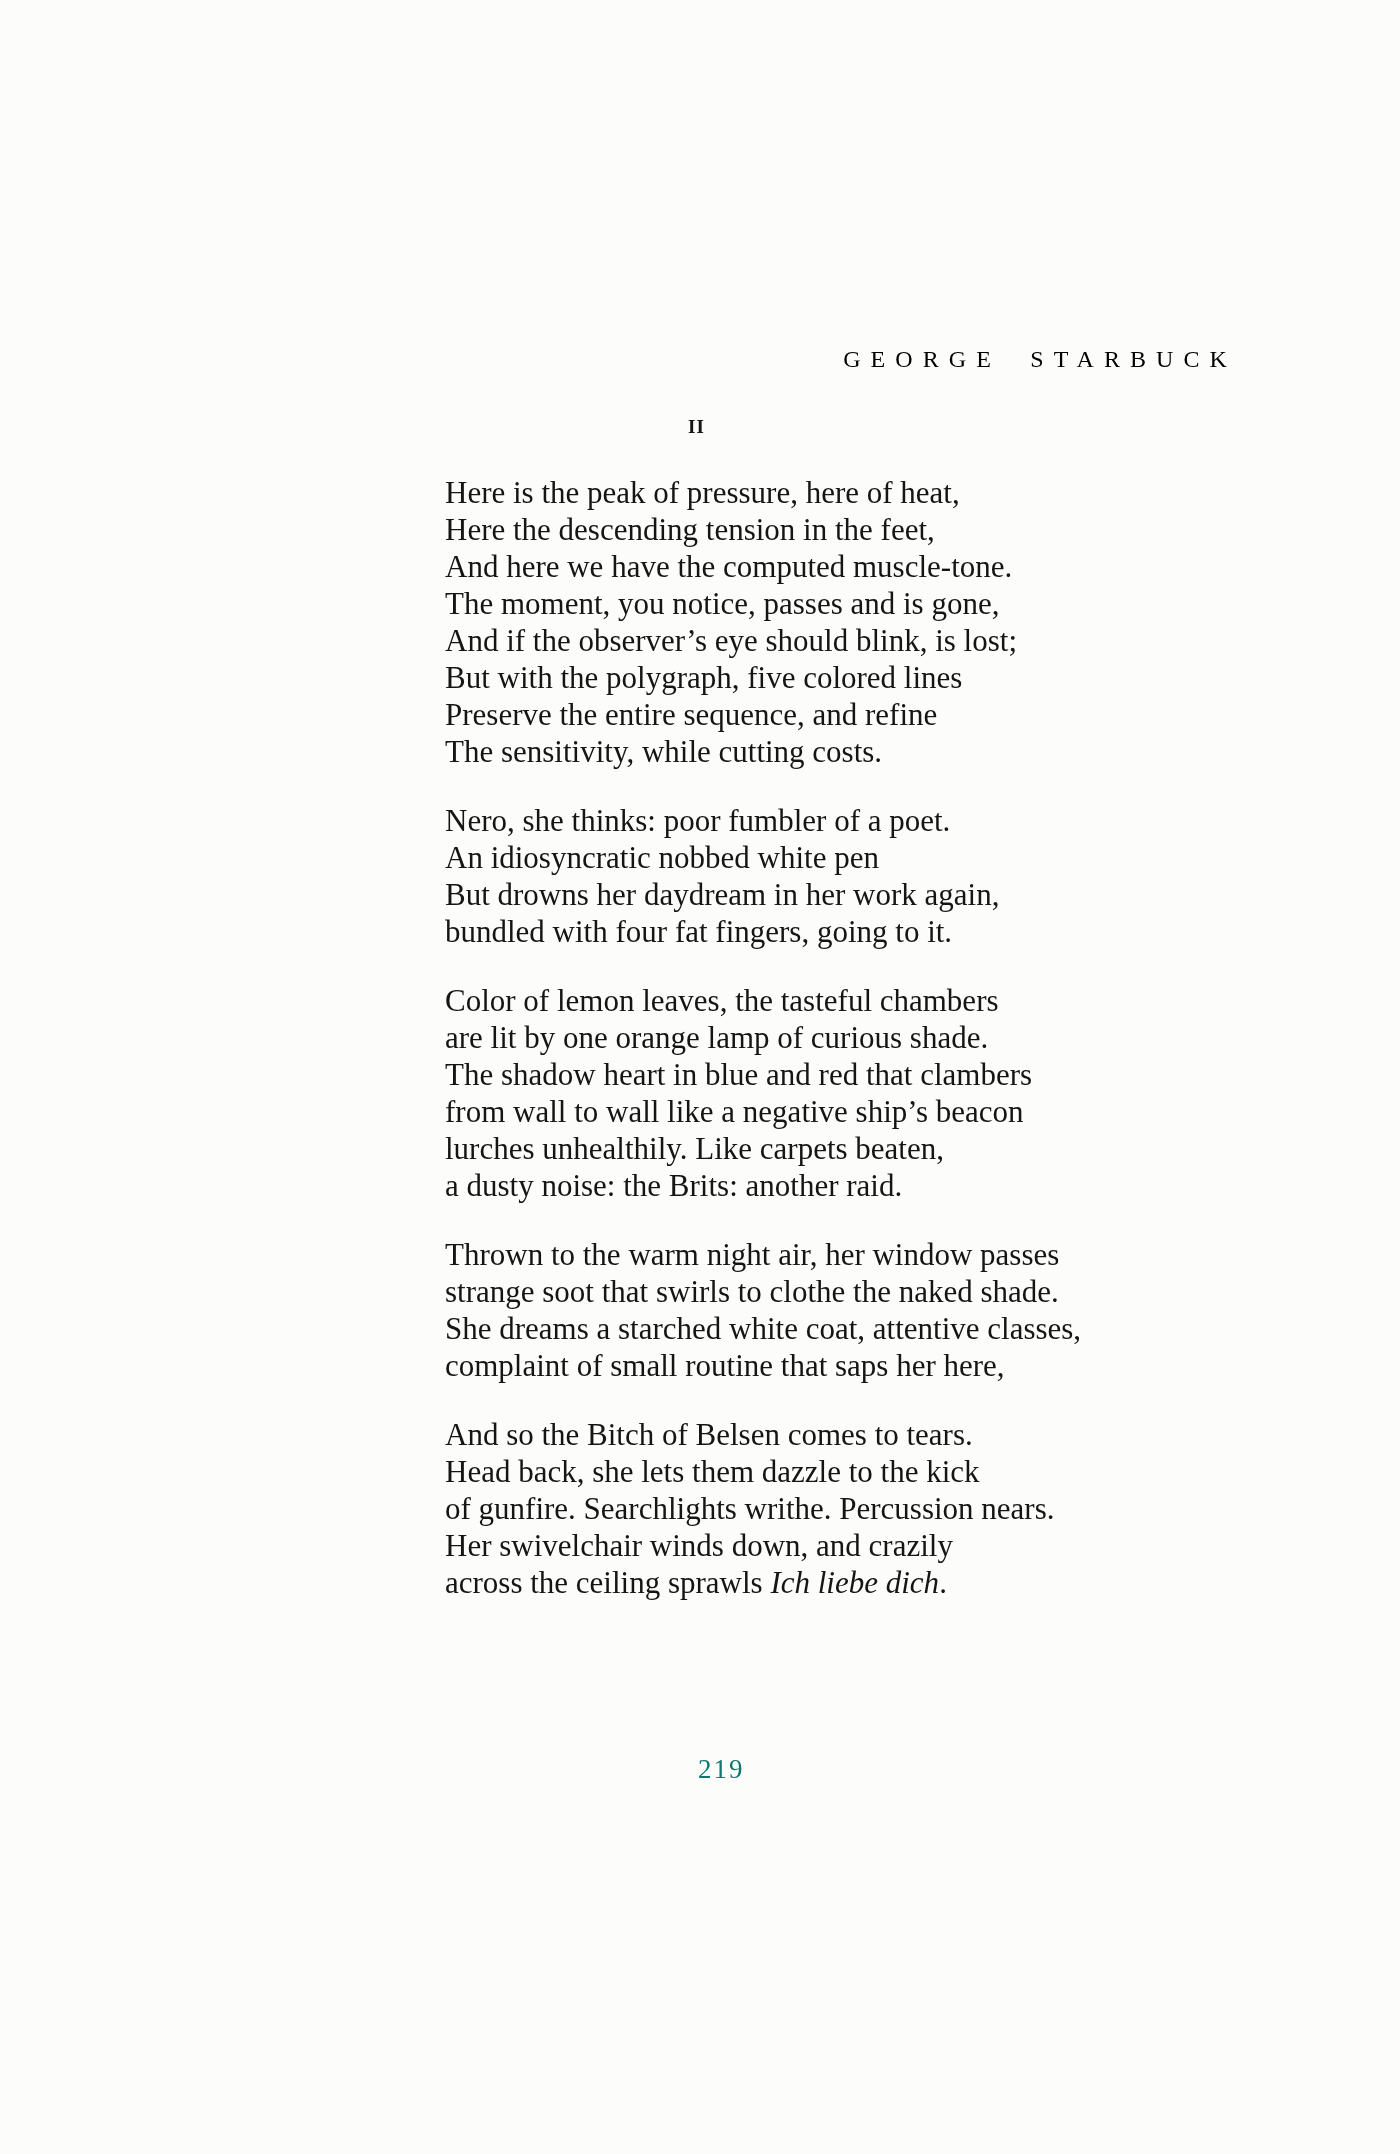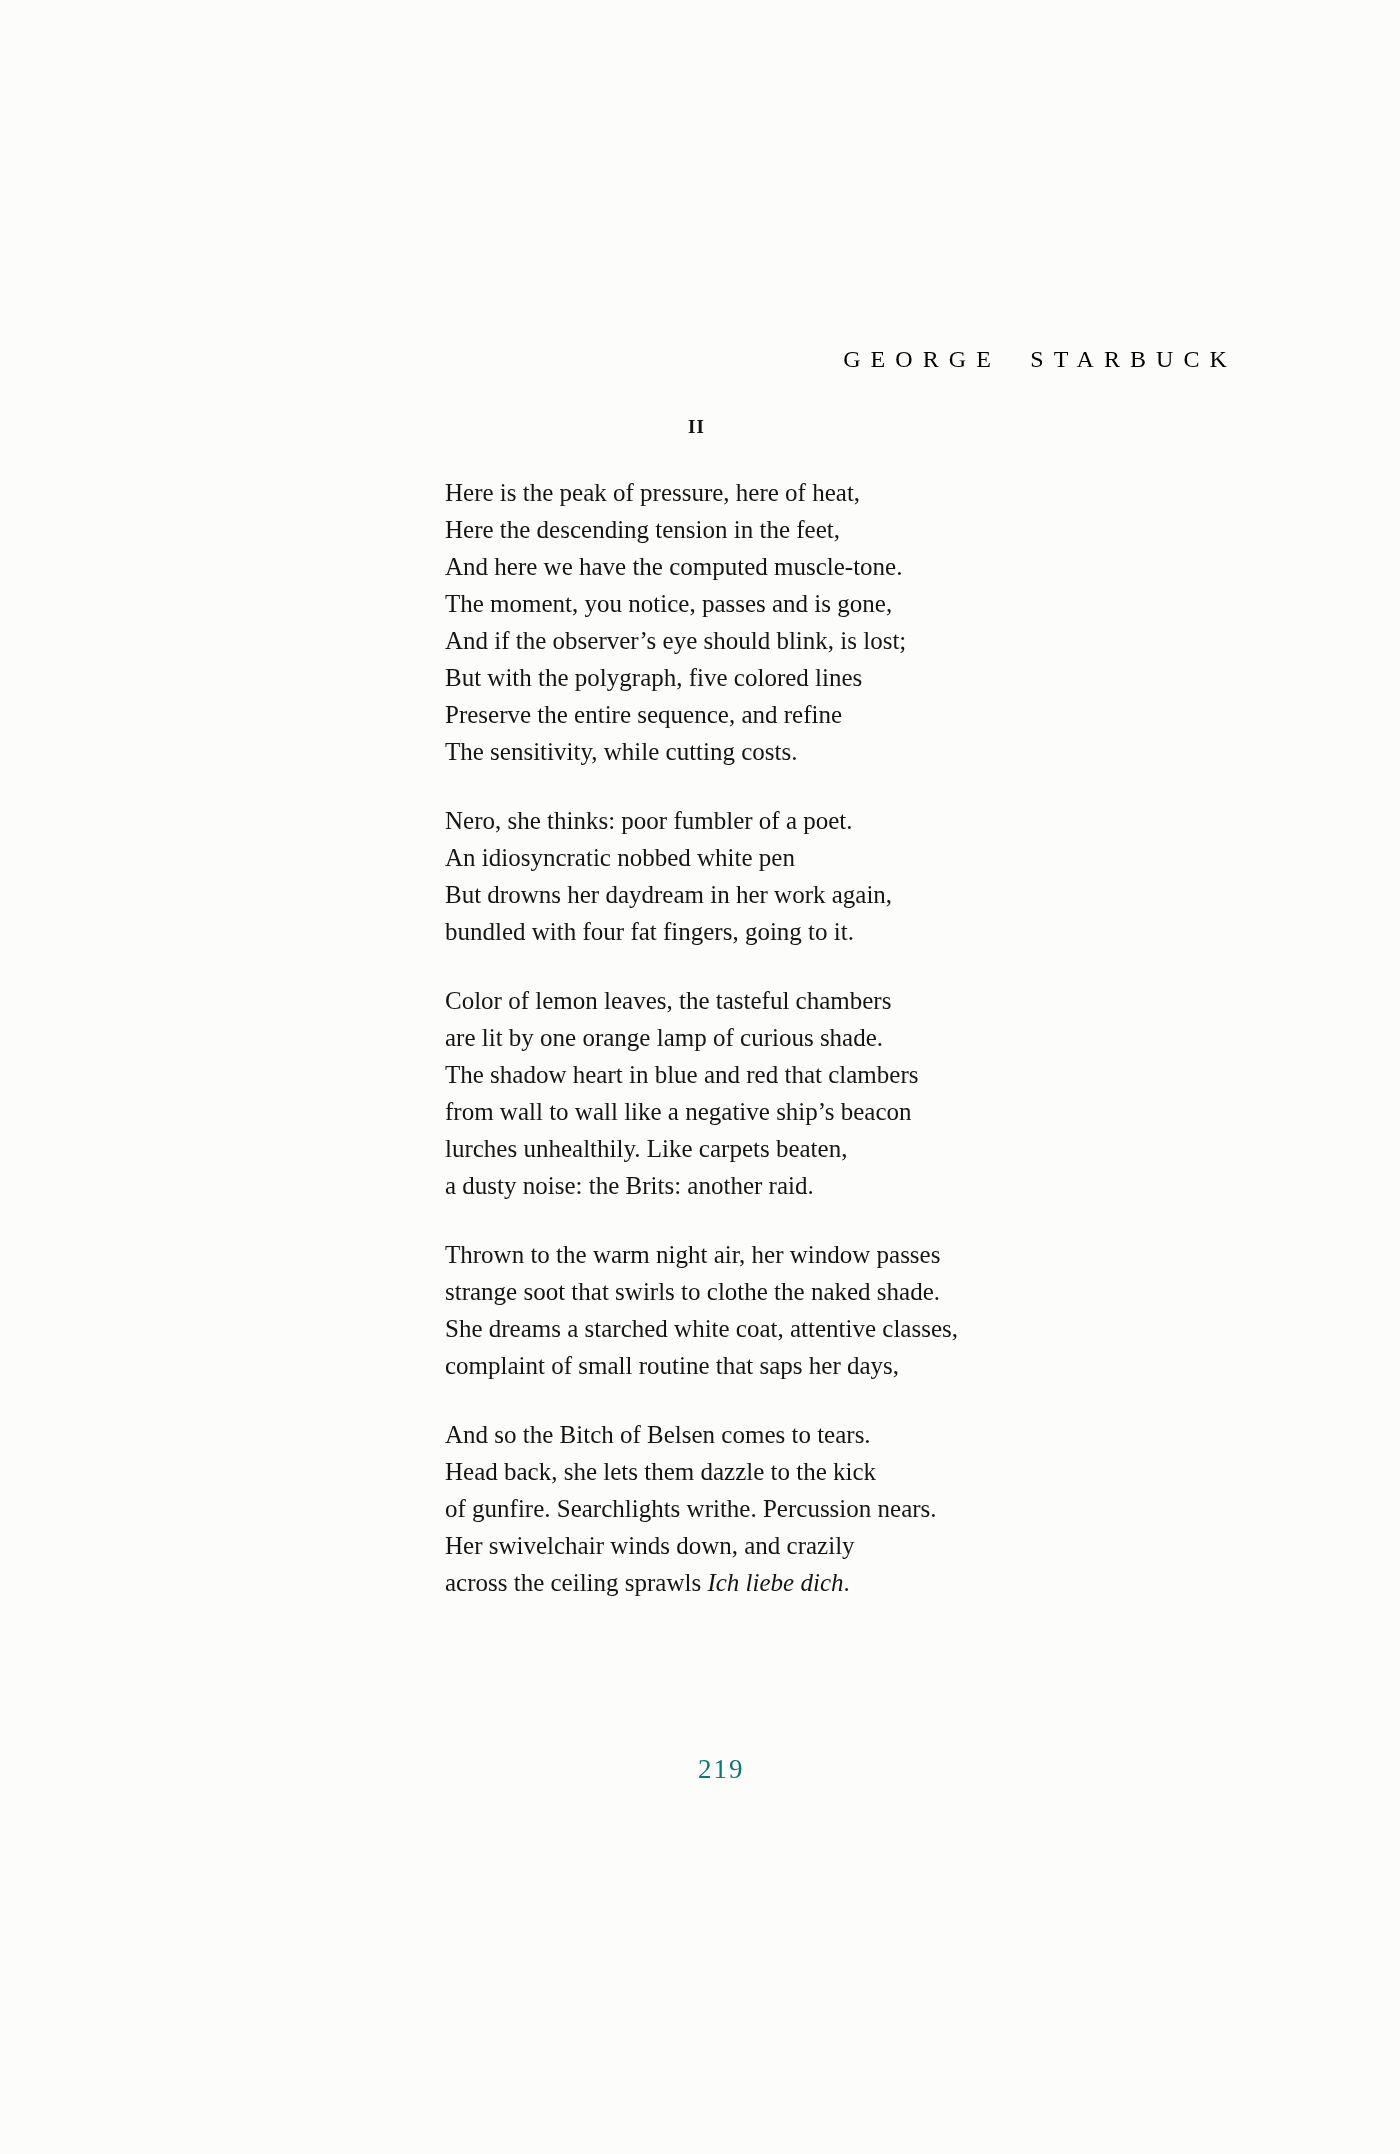--- a/index.html
+++ b/index.html
@@ -36,21 +36,21 @@
     font-size: 19px;
     font-weight: bold;
     letter-spacing: 1px;
     color: #141414;
   }
   .poem {
     position: absolute;
     top: 474px;
     left: 445px;
     width: 720px;
-    font-size: 25px;
+    font-size: 31px;
     line-height: 37px;
     color: #151515;
   }
   .stanza {
     margin: 0 0 32px 0;
   }
   .line {
     white-space: nowrap;
   }
   .line em {
@@ -101,21 +101,21 @@
       <div class="line">The shadow heart in blue and red that clambers</div>
       <div class="line">from wall to wall like a negative ship’s beacon</div>
       <div class="line">lurches unhealthily. Like carpets beaten,</div>
       <div class="line">a dusty noise: the Brits: another raid.</div>
     </div>
 
     <div class="stanza">
       <div class="line">Thrown to the warm night air, her window passes</div>
       <div class="line">strange soot that swirls to clothe the naked shade.</div>
       <div class="line">She dreams a starched white coat, attentive classes,</div>
-      <div class="line">complaint of small routine that saps her days,</div>
+      <div class="line">complaint of small routine that saps her here,</div>
     </div>
 
     <div class="stanza">
       <div class="line">And so the Bitch of Belsen comes to tears.</div>
       <div class="line">Head back, she lets them dazzle to the kick</div>
       <div class="line">of gunfire. Searchlights writhe. Percussion nears.</div>
       <div class="line">Her swivelchair winds down, and crazily</div>
       <div class="line"><span>across the ceiling sprawls </span><em>Ich liebe dich</em><span>.</span></div>
     </div>
 

